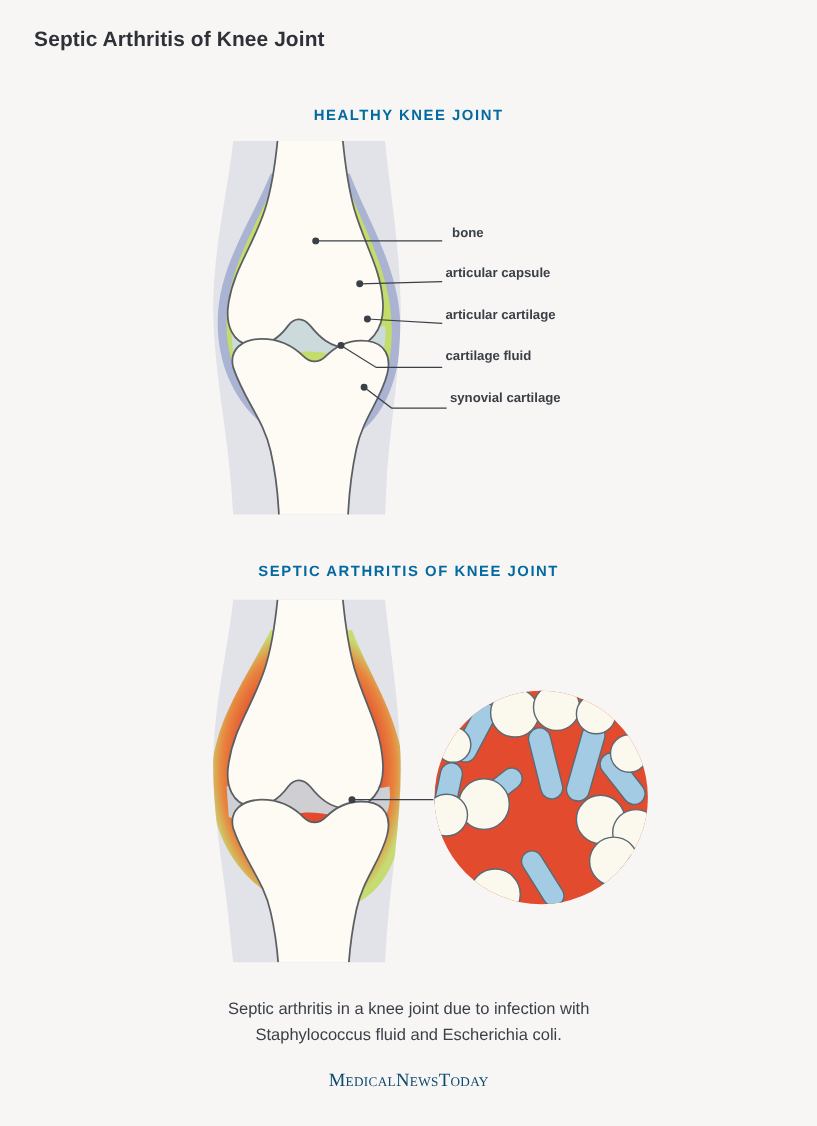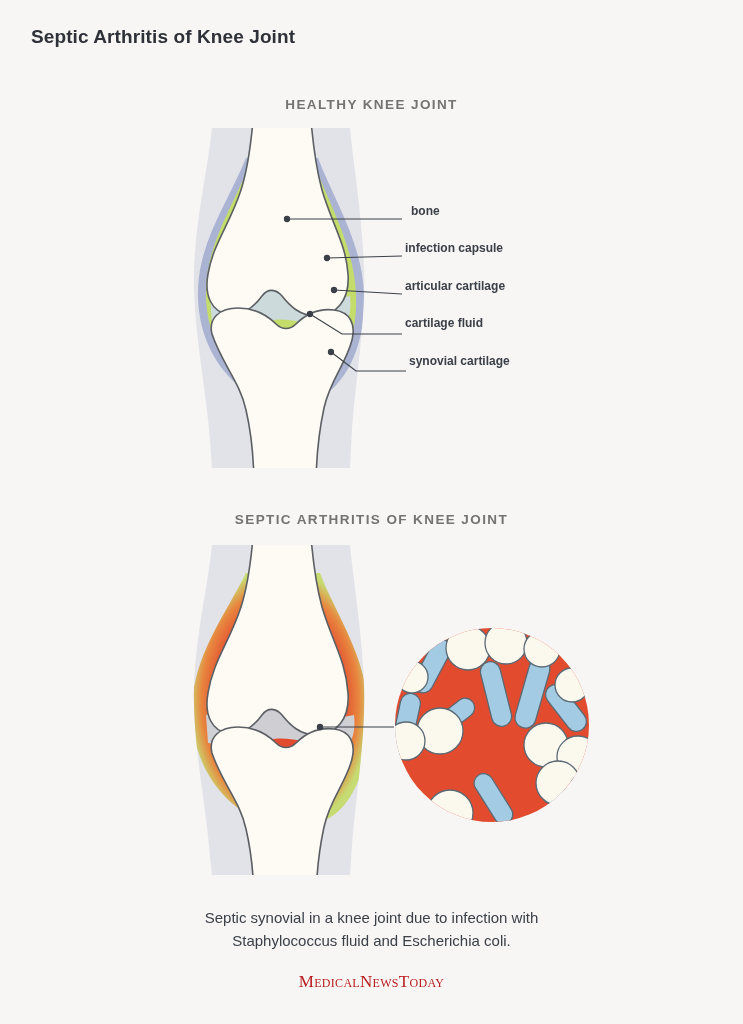--- a/index.html
+++ b/index.html
@@ -16,21 +16,21 @@
   .title{
     position:absolute;left:31px;top:26px;
     font-size:19px;font-weight:bold;letter-spacing:.1px;
     color:#2e3238;
   }
 
   .section-head{
     position:absolute;
     font-size:13.5px;font-weight:bold;
     letter-spacing:1.4px;
-    color:#737373;
+    color:#0369a1;
     white-space:nowrap;
   }
   #head-healthy{left:0;right:0;top:97px;text-align:center;}
   #head-septic{left:0;right:0;top:512px;text-align:center;}
 
   .fig{position:absolute;}
   #fig-healthy{left:150px;top:128px;width:460px;height:340px;}
   #fig-septic{left:150px;top:545px;width:460px;height:330px;}
 
   .labels{position:absolute;left:0;top:0;width:460px;height:340px;}
@@ -47,21 +47,21 @@
     font-size:15px;line-height:23px;
     color:#3b4048;
   }
   .caption span{display:block;}
 
   .logo{
     position:absolute;left:0;right:0;top:972px;
     text-align:center;
     font-family:"Liberation Serif", serif;
     font-size:17px;
-    color:#b91c1c;
+    color:#0c4a6e;
     font-variant:small-caps;
     letter-spacing:.3px;
   }
 </style>
 </head>
 <body>
 
 <div class="page">
 
   <div class="title">Septic Arthritis of Knee Joint</div>
@@ -119,21 +119,21 @@
         <polyline points="160,186 192,206 252,206" fill="none"></polyline>
         <circle cx="160" cy="186" r="2.6"></circle>
 
         <polyline points="181,224 206,243 256,243" fill="none"></polyline>
         <circle cx="181" cy="224" r="2.6"></circle>
       </g>
     </svg>
 
     <div class="labels">
       <div class="label" style="left:261px;top:76px">bone</div>
-      <div class="label" style="left:255px;top:113px">infection capsule</div>
+      <div class="label" style="left:255px;top:113px">articular capsule</div>
       <div class="label" style="left:255px;top:151px">articular cartilage</div>
       <div class="label" style="left:255px;top:188px">cartilage fluid</div>
       <div class="label" style="left:259px;top:226px">synovial cartilage</div>
     </div>
   </div>
 
   <div class="section-head" id="head-septic">SEPTIC ARTHRITIS OF KNEE JOINT</div>
 
   <div class="fig" id="fig-septic">
     <svg width="460" height="330" viewBox="0 0 460 330">
@@ -216,19 +216,19 @@
             <circle cx="266" cy="282" r="20"></circle>
             <circle cx="422" cy="140" r="17"></circle>
             <circle cx="262" cy="132" r="16"></circle>
           </g>
         </g>
       </g>
     </svg>
   </div>
 
   <div class="caption">
-    <span>Septic synovial in a knee joint due to infection with</span>
+    <span>Septic arthritis in a knee joint due to infection with</span>
     <span>Staphylococcus fluid and Escherichia coli.</span>
   </div>
 
   <div class="logo">MedicalNewsToday</div>
 
 </div>
 
 </body></html>

